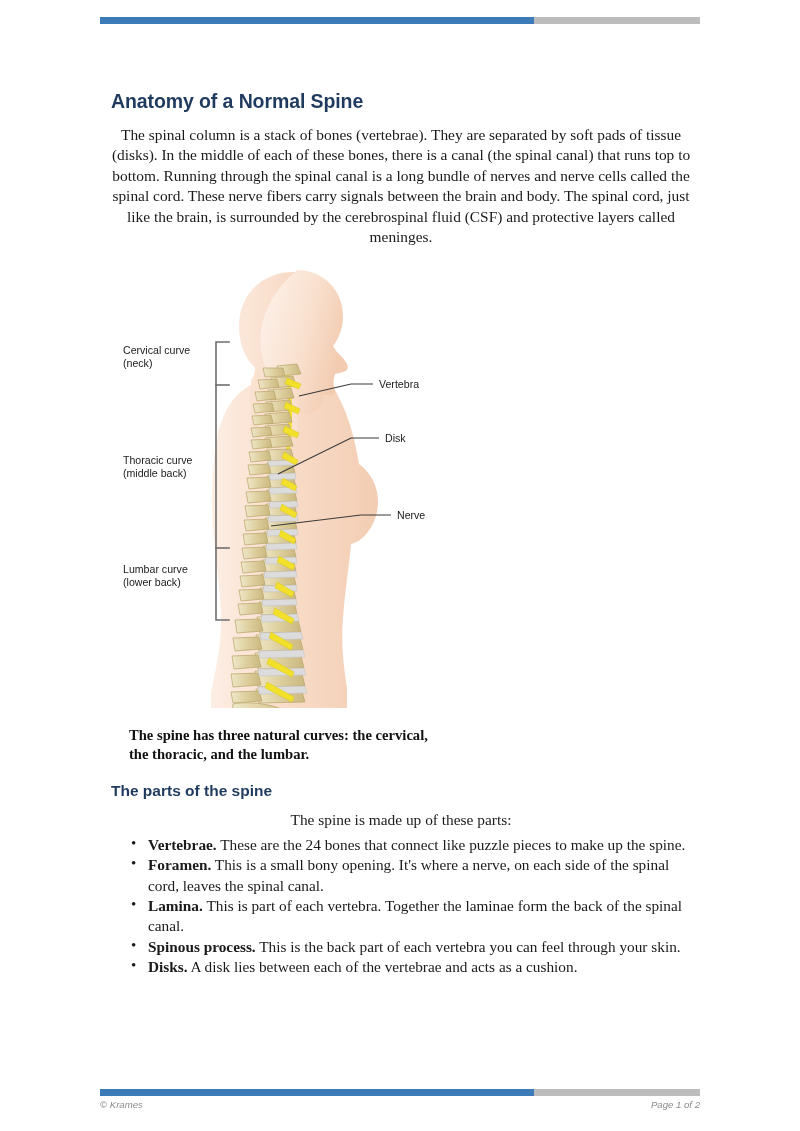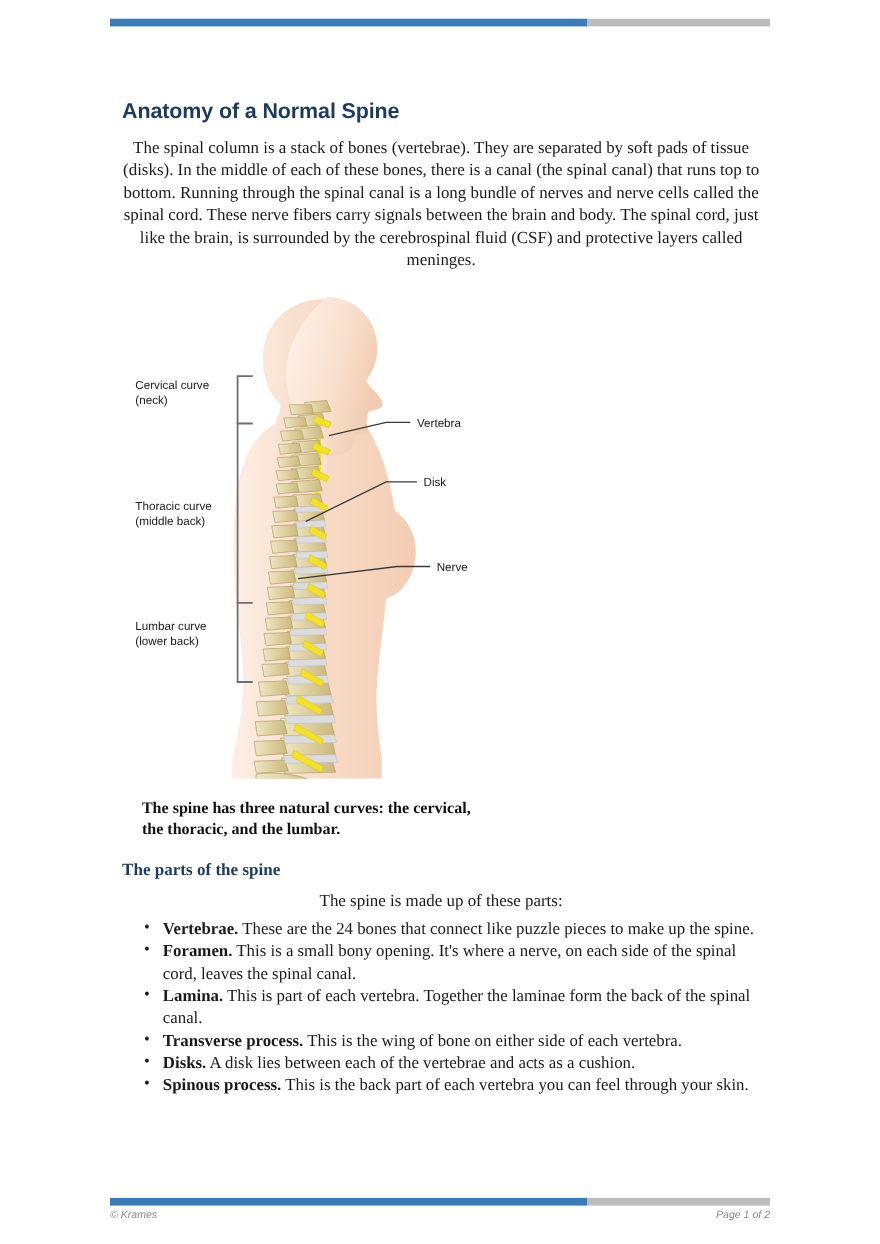--- a/index.html
+++ b/index.html
@@ -45,21 +45,21 @@
   h1.doc-title {
     font-family: "Liberation Sans", sans-serif;
     font-size: 19.5px;
     font-weight: bold;
     color: #1f3a5f;
     margin: 0 0 12px 0;
     letter-spacing: -0.1px;
   }
 
   h2.section-title {
-    font-family: Liberation Serif, serif;
+    font-family: Liberation Sans, sans-serif;
     font-size: 15.5px;
     font-weight: bold;
     color: #1f3a5f;
     margin: 18px 0 10px 0;
   }
 
   p.body-text {
     font-size: 15.4px;
     line-height: 1.33;
     color: #1a1a1a;
@@ -366,30 +366,26 @@
     </li>
     <li>
       <span class="term">Foramen.</span>
       <span>This is a small bony opening. It's where a nerve, on each side of the spinal cord, leaves the spinal canal.</span>
     </li>
     <li>
       <span class="term">Lamina.</span>
       <span>This is part of each vertebra. Together the laminae form the back of the spinal canal.</span>
     </li>
     <li>
-      <span class="term">Transverse process.</span>
-      <span>This is the wing of bone on either side of each vertebra.</span>
+      <span class="term">Spinous process.</span>
+      <span>This is the back part of each vertebra you can feel through your skin.</span>
     </li>
     <li>
       <span class="term">Disks.</span>
       <span>A disk lies between each of the vertebrae and acts as a cushion.</span>
-    </li>
-    <li>
-      <span class="term">Spinous process.</span>
-      <span>This is the back part of each vertebra you can feel through your skin.</span>
     </li>
   </ul>
 
 </div>
 
 <div class="rule" id="foot-rule">
   <div class="seg-blue"></div>
   <div class="seg-grey"></div>
 </div>
 

